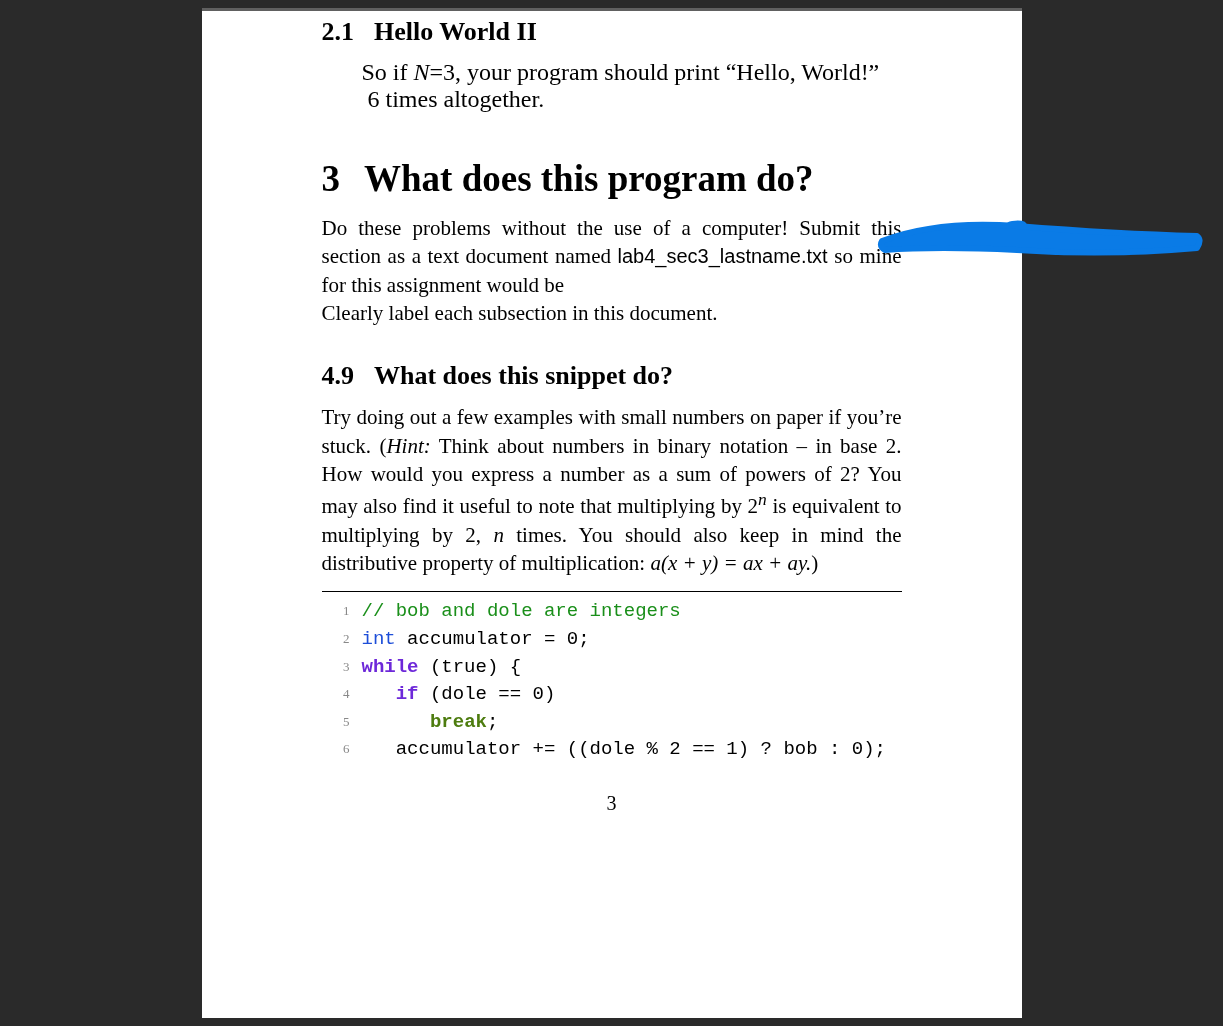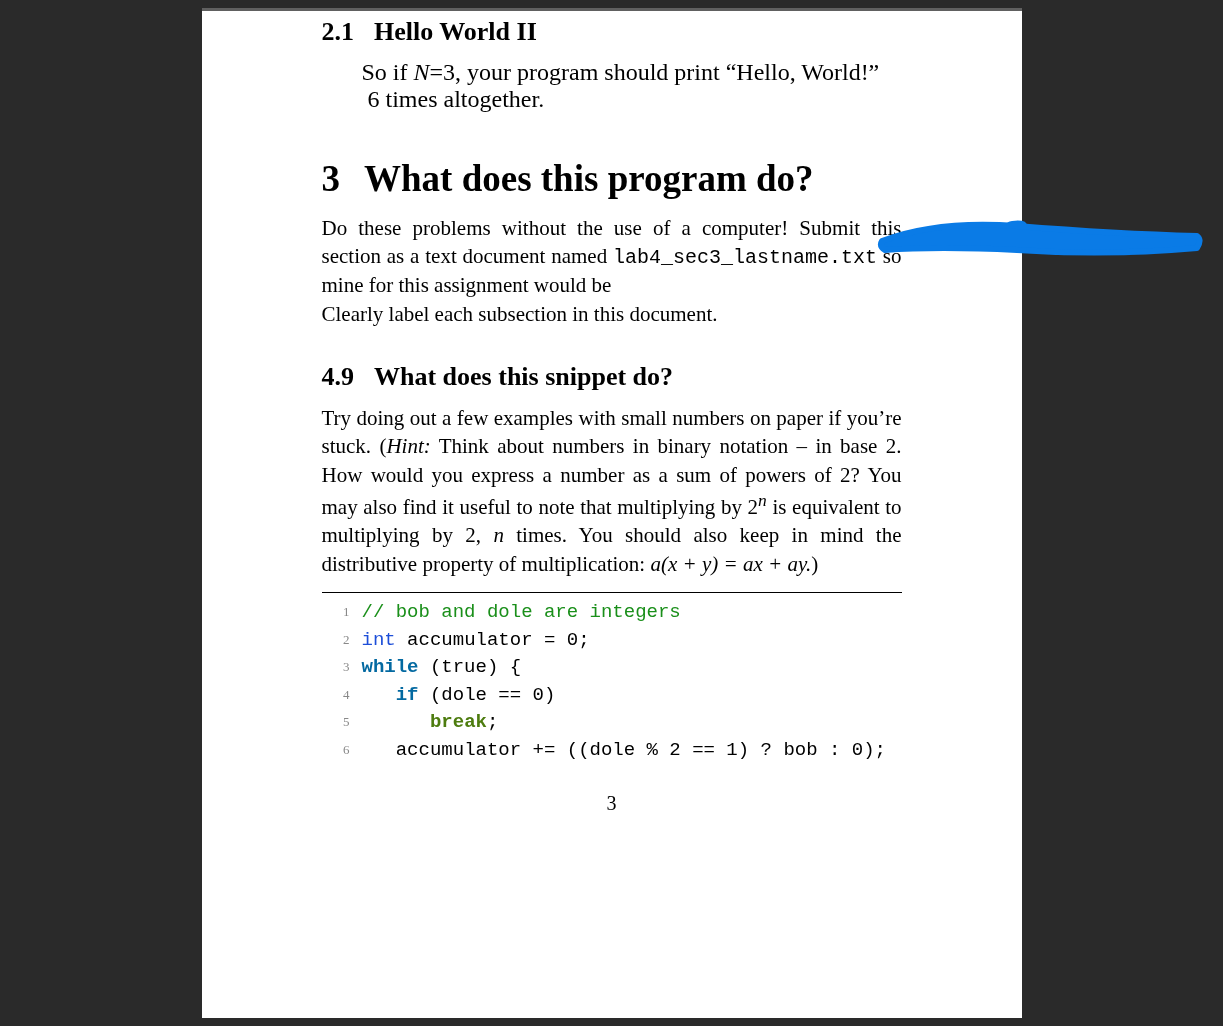--- a/index.html
+++ b/index.html
@@ -57,21 +57,21 @@
   }
   .indent-text {
     font-size: 24px;
     margin-left: 40px;
     margin-top: 10px;
     margin-bottom: 10px;
   }
   .math-i { font-style: italic; font-family: "Times New Roman", serif; }
   .hint-i { font-style: italic; }
   code.inline, tt {
-    font-family: Liberation Mono, monospace;
+    font-family: Liberation Sans, sans-serif;
     font-size: 20px;
   }
   .code-block {
     border-top: 1px solid #000;
     margin-top: 14px;
     padding-top: 6px;
     font-family: "Courier New", monospace;
     font-size: 19px;
     line-height: 1.45;
   }
@@ -82,21 +82,21 @@
     color: #888;
     font-size: 13px;
     font-family: "Times New Roman", serif;
     padding-right: 12px;
     flex-shrink: 0;
     padding-top: 4px;
   }
   .code-txt { white-space: pre; }
   .c-comment { color: #1a8f1a; }
   .c-type    { color: #1d4ed8; }
-  .c-kw      { color: #0369a1; font-weight: bold; }
+  .c-kw      { color: #6d28d9; font-weight: bold; }
   .c-break   { color: #4d7c0f; font-weight: bold; }
   .page-num {
     text-align: center;
     font-size: 20px;
     margin-top: 28px;
   }
   .sec3-wrap { position: relative; }
   .redact-svg {
     position: absolute;
     left: 555px;

